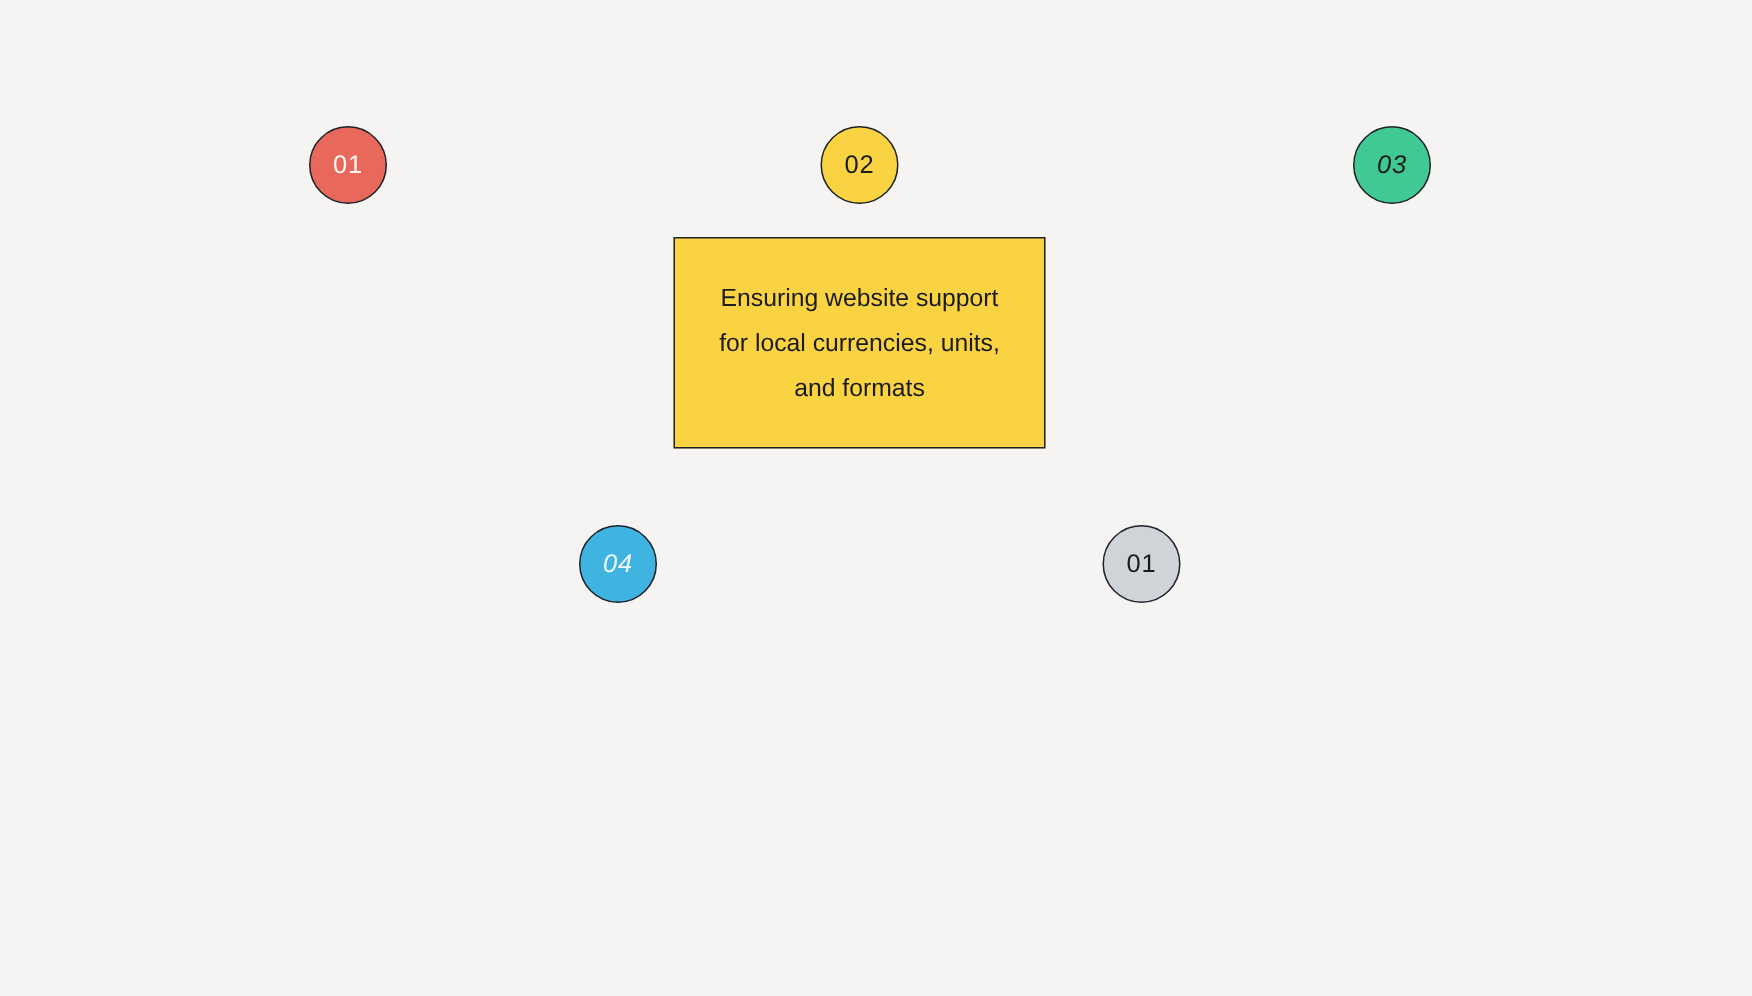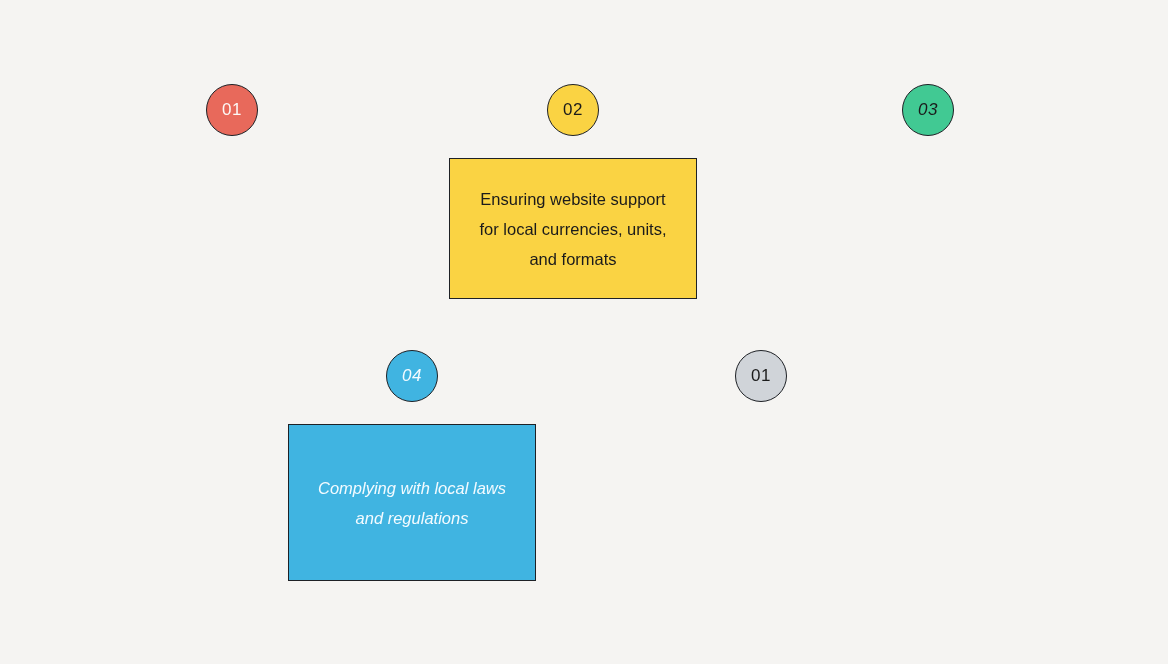--- a/index.html
+++ b/index.html
@@ -80,23 +80,20 @@
   <div class="step step-3 row-1" style="--fill: #41c993; --text: #1b1b1b; --border: #1e2126;">
     <div class="badge">
       <span>03</span>
     </div>
   </div>
 
   <div class="step step-4 row-2" style="--fill: #40b4e1; --text: #f3fbff; --border: #1e2126;">
     <div class="badge">
       <span>04</span>
     </div>
-    <div class="card">
-      <span>Complying with local laws and regulations</span>
-    </div>
   </div>
 
   <div class="step step-5 row-2" style="--fill: #d0d4d9; --text: #1b1b1b; --border: #1e2126;">
     <div class="badge">
       <span>01</span>
     </div>
   </div>
 
 </div>
 

